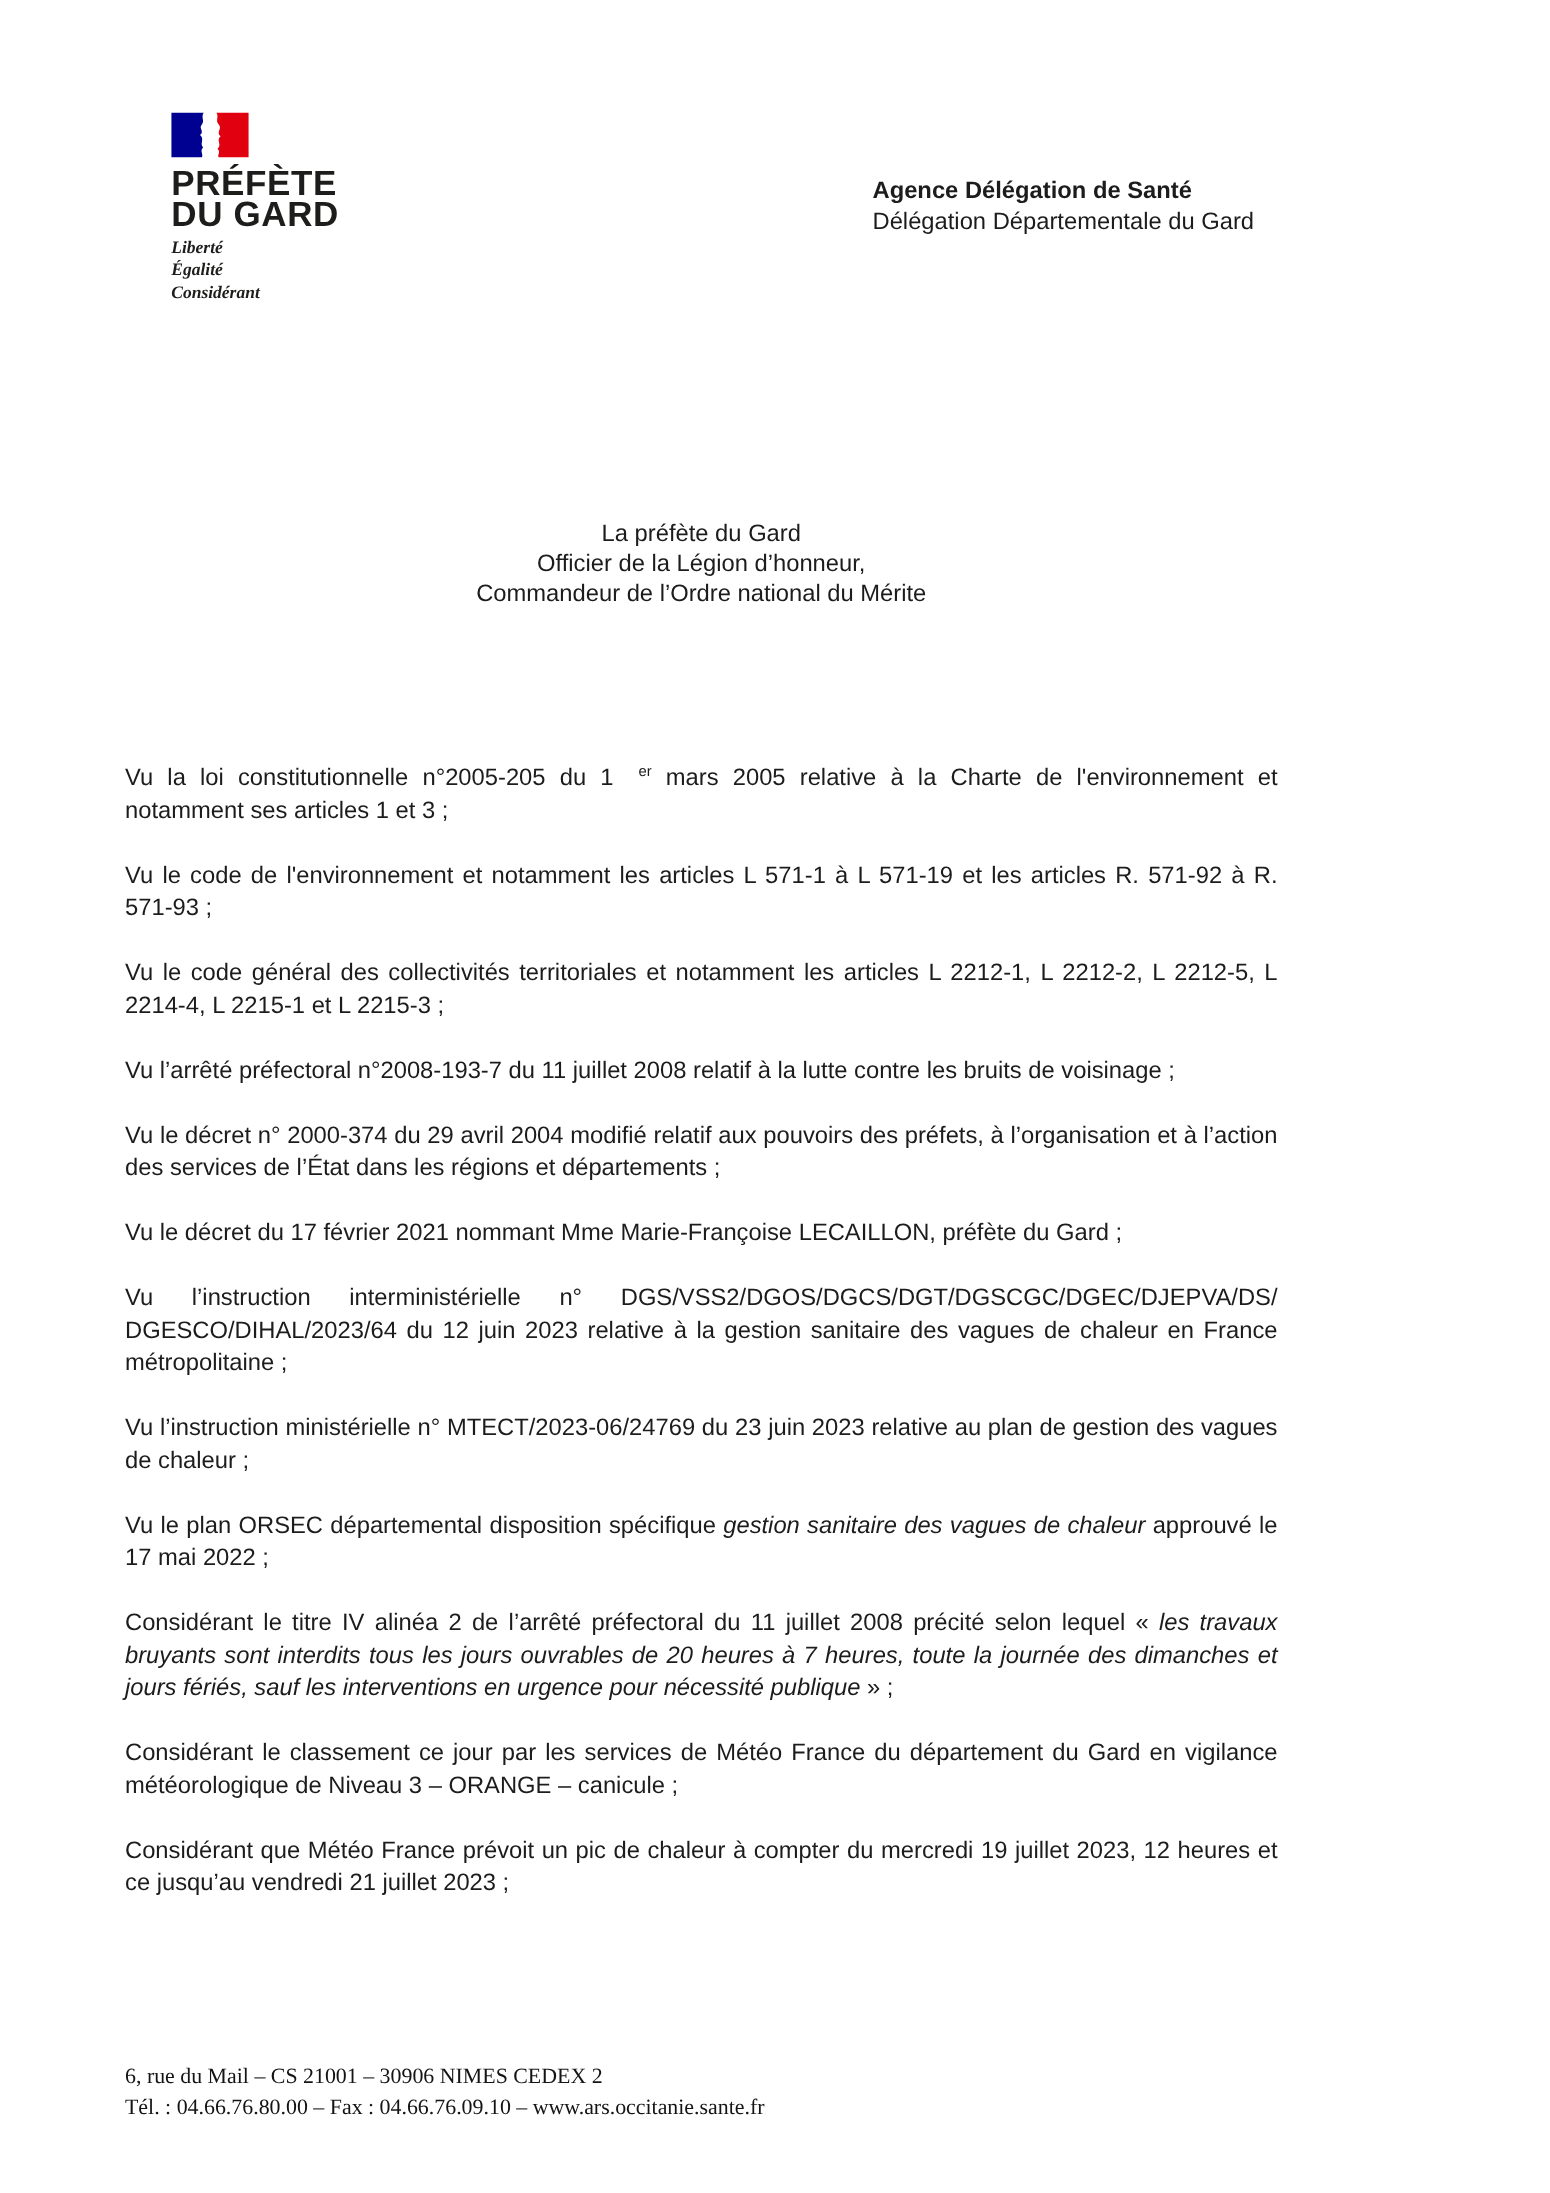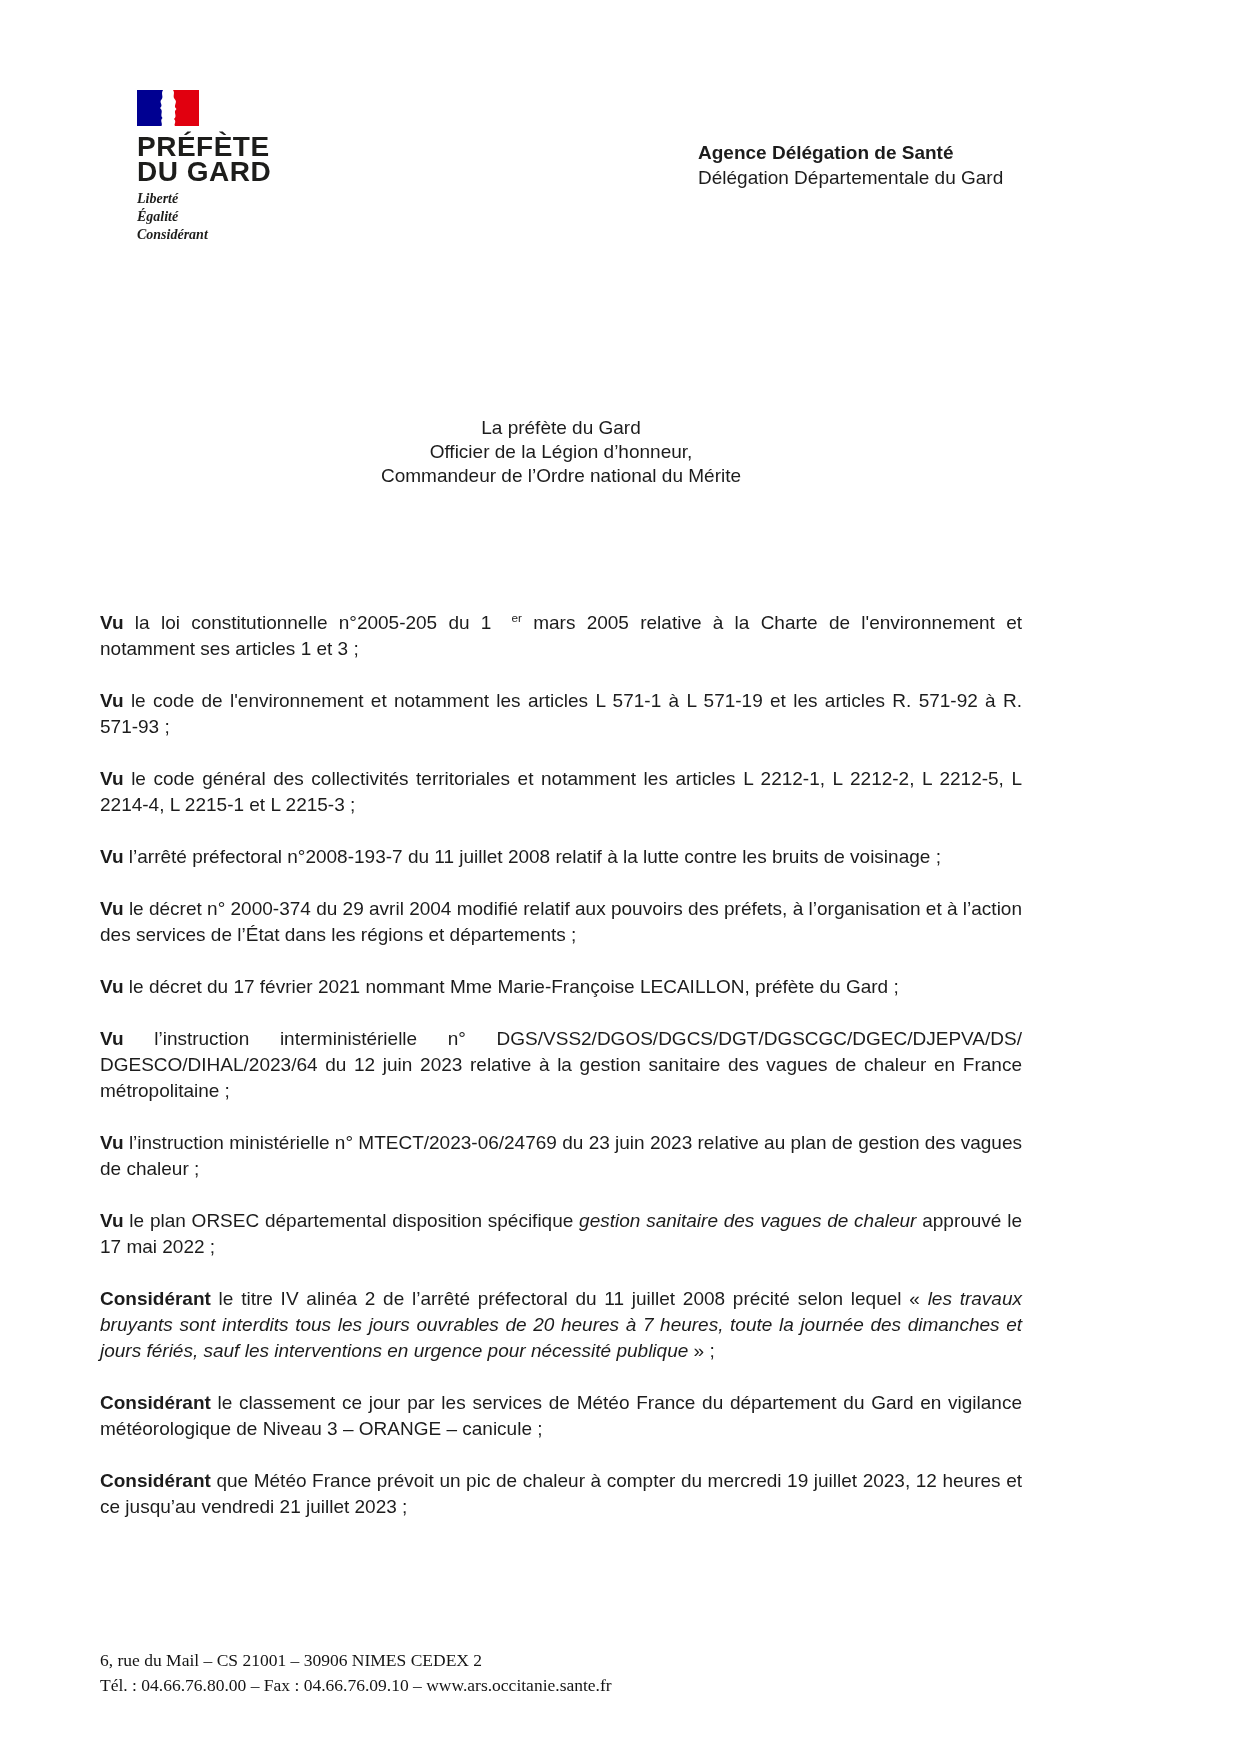--- a/index.html
+++ b/index.html
@@ -47,21 +47,21 @@
   .salutation  { top: 416px; text-align: center; font-size: 19px; line-height: 24px; }
 
   
   .paragraphs { top: 610px; }
   .body-para {
     font-size: 19px;
     line-height: 26px;
     text-align: justify;
     margin-bottom: 26px;
   }
-  .body-para .b { font-weight: bold; }
+  .body-para .b { font-weight: normal; }
   .body-para .i { font-style: italic; }
   .body-para sup { font-size: 0.62em; vertical-align: super; line-height: 0; margin-left: 20px; }
 
   
   .doc-footer {
     top: 1648px;
     text-align: left;
     font-family: "Liberation Serif", serif;
     font-size: 17.5px;
     line-height: 25px;

